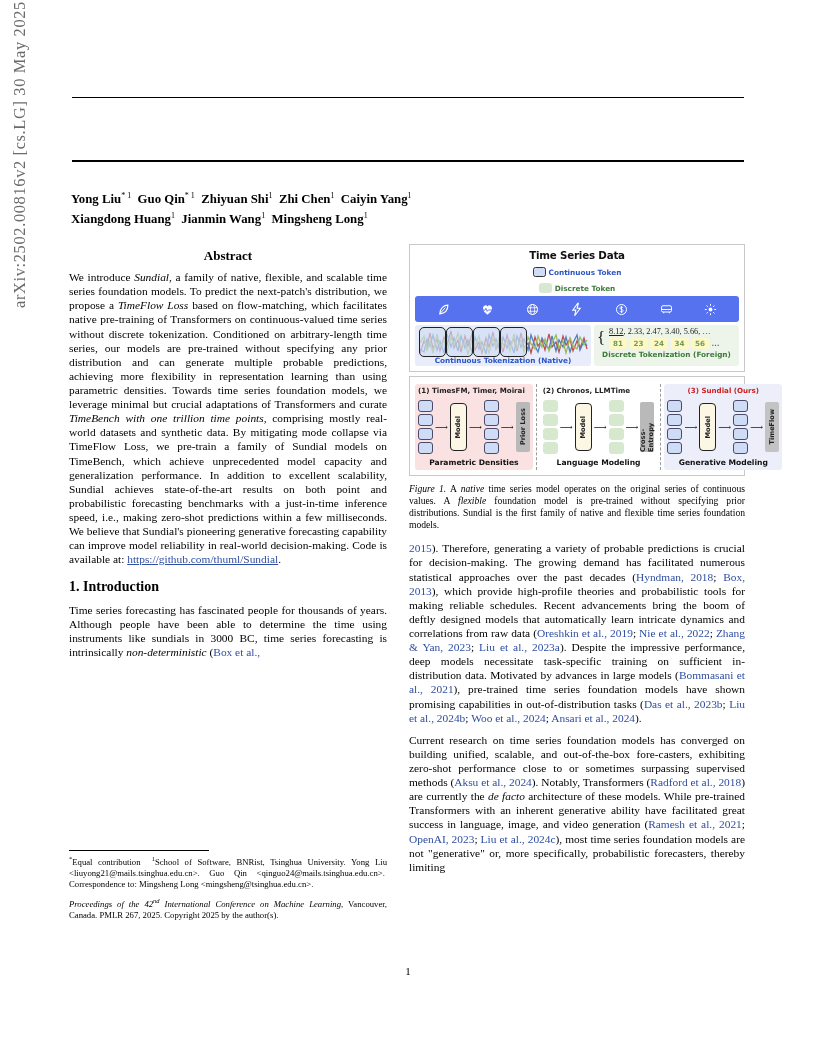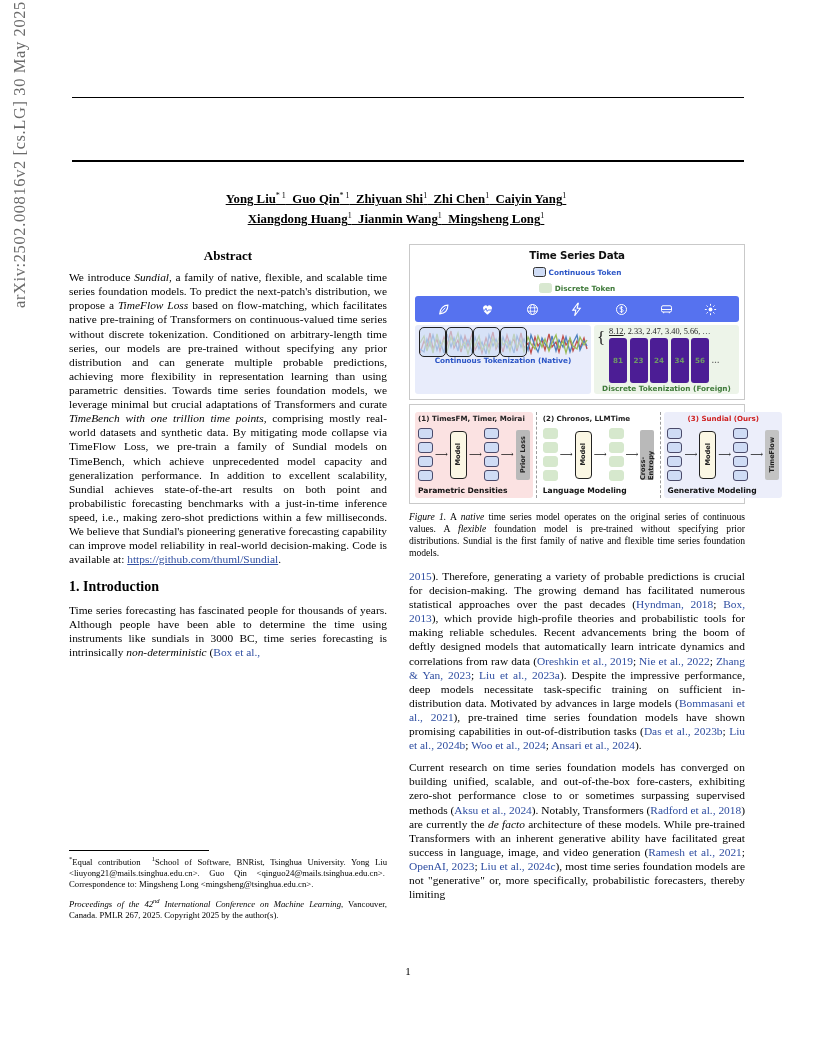--- a/index.html
+++ b/index.html
@@ -58,26 +58,25 @@
   }
   .sundial-emoji::after {
     content: "";
     position: absolute; left: 6px; top: 2px;
     width: 1.6px; height: 9px; background: #4a4a4a;
     transform: rotate(28deg);
     transform-origin: bottom center;
   }
 
   .authors {
-    position: absolute; left: 60px; top: 190px; width: 672px;
-    text-align: center;
+    position: absolute; left: 71px; top: 190px; width: 672px;
+    text-align: left;
     font-size: 12.8px;
     font-weight: bold;
     line-height: 1.55;
-    text-decoration: underline;
   }
   .authors sup { font-size: 8px; font-weight: normal; vertical-align: super; }
 
   
   .col-left {
     position: absolute; left: 69px; top: 248px;
     width: 318px;
     font-size: 11.4px;
     line-height: 1.238;
     text-align: justify;
@@ -172,23 +171,23 @@
     border: 1.3px solid #222; border-radius: 5px;
     background: #cfdcf5aa;
   }
   .disc-values {
     font-family: "Liberation Serif", serif;
     font-size: 8.3px; color: #222; padding-left: 12px; line-height: 1.15;
   }
   .disc-values .u { text-decoration: underline; }
   .disc-tokens { display:flex; gap: 2.5px; padding-left: 12px; margin-top: 1px; align-items:center; }
   .dtok {
-    background: #4c1d95; color: #6f9a66; border-radius: 3px;
+    background: #fef9c3; color: #6f9a66; border-radius: 3px;
     font-family: "DejaVu Sans", sans-serif; font-size: 7.2px; font-weight: bold;
-    padding: 18px 4px;
+    padding: 1px 4px;
   }
   .dots { color: #5f5f5f; font-size: 8px; font-weight: bold; }
   .brace {
     position: absolute; left: 3px; top: 4px;
     font-size: 17px; color: #222; line-height: 1;
     font-family: "Liberation Serif", serif;
   }
 
   .fig-panel2 { margin-top: 4px; }
   .models-row { display:flex; margin-top: 3px; }
@@ -218,20 +217,21 @@
     writing-mode: vertical-rl; transform: rotate(180deg);
     font-family: "DejaVu Sans", sans-serif; font-size: 6.6px; font-weight: bold; color: #222;
   }
   .loss-block {
     width: 14px; height: 50px; background: #b9b9b9; border-radius: 2px;
     display:flex; align-items:center; justify-content:center;
   }
   .loss-block.flow { background: #c3c3c3; }
   .arrow { font-size: 9px; color: #111; line-height: 1; }
   .model-foot {
+    text-align: center;
     font-family: "DejaVu Sans", sans-serif;
     font-size: 7.6px; font-weight: bold; color: #111; margin-top: 1px;
   }
 
   .fig-caption {
     font-size: 9.6px; line-height: 1.26; margin-top: 7px; text-align: justify;
   }
   .fig-caption .fnum { font-style: italic; }
 
   .page-num {

